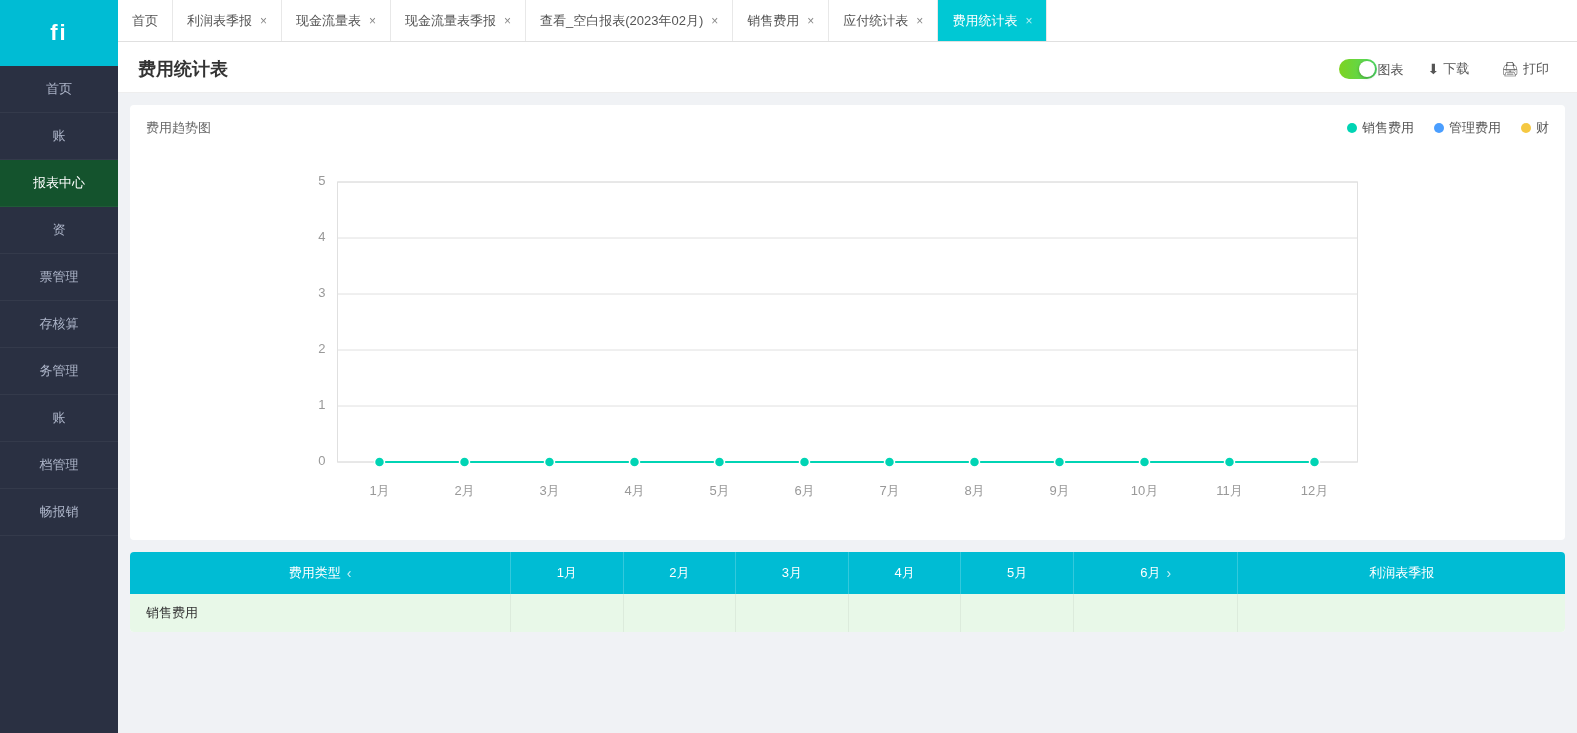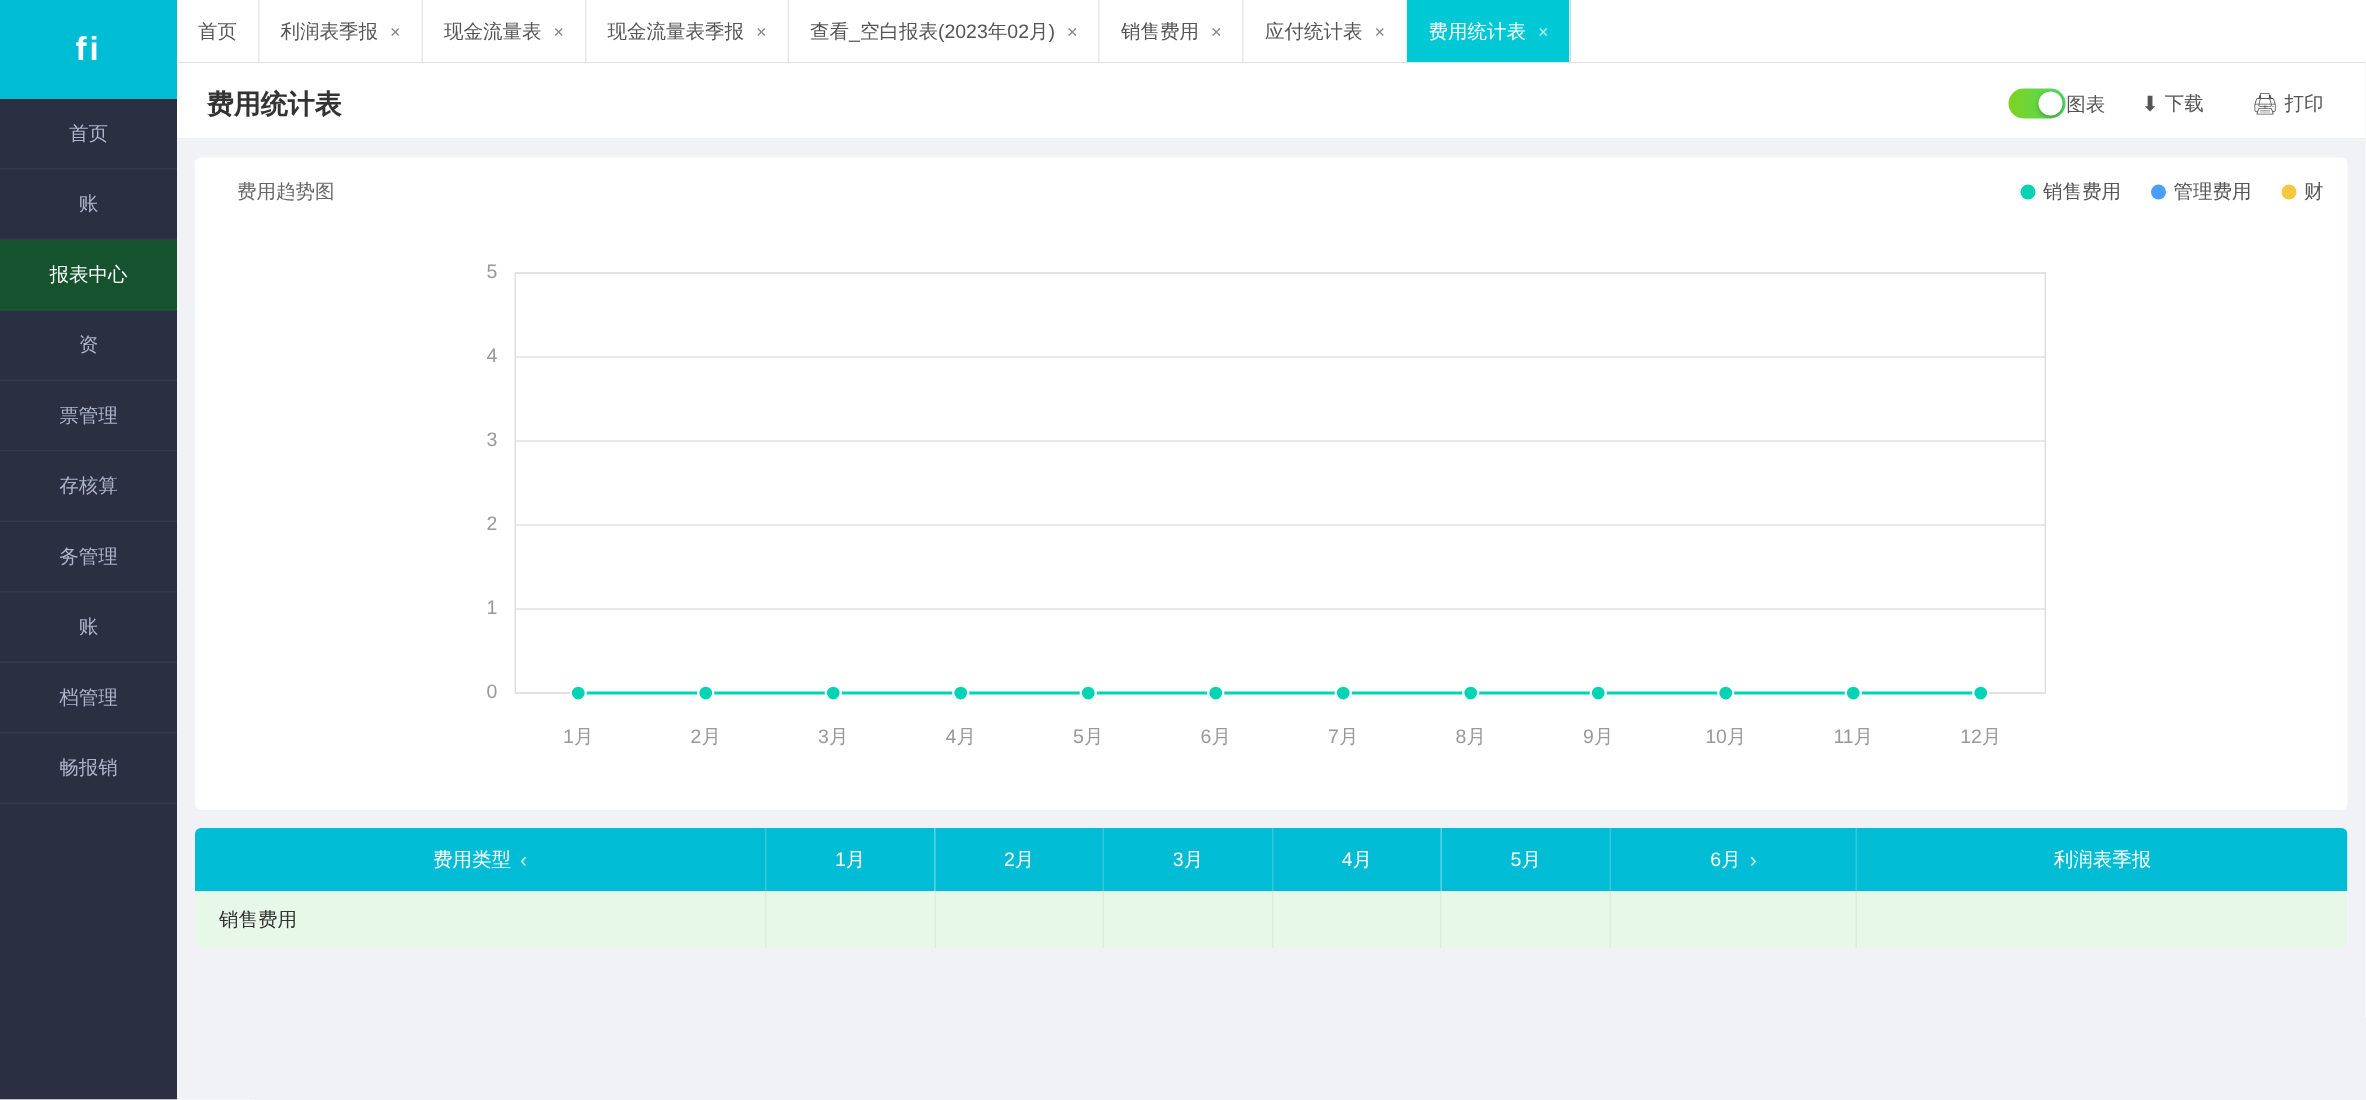--- a/index.html
+++ b/index.html
@@ -149,21 +149,21 @@
       padding: 4px 8px;
       border-radius: 4px;
     }
     .action-icon { font-size: 14px; }
 
     
     .chart-section {
       background: #fff;
       margin: 12px;
       border-radius: 4px;
-      padding: 14px 16px 20px 28px;
+      padding: 14px 16px 20px 16px;
       flex-shrink: 0;
     }
     .chart-header {
       display: flex;
       justify-content: space-between;
       align-items: flex-start;
       margin-bottom: 10px;
     }
     .chart-title {
       font-size: 13px;

